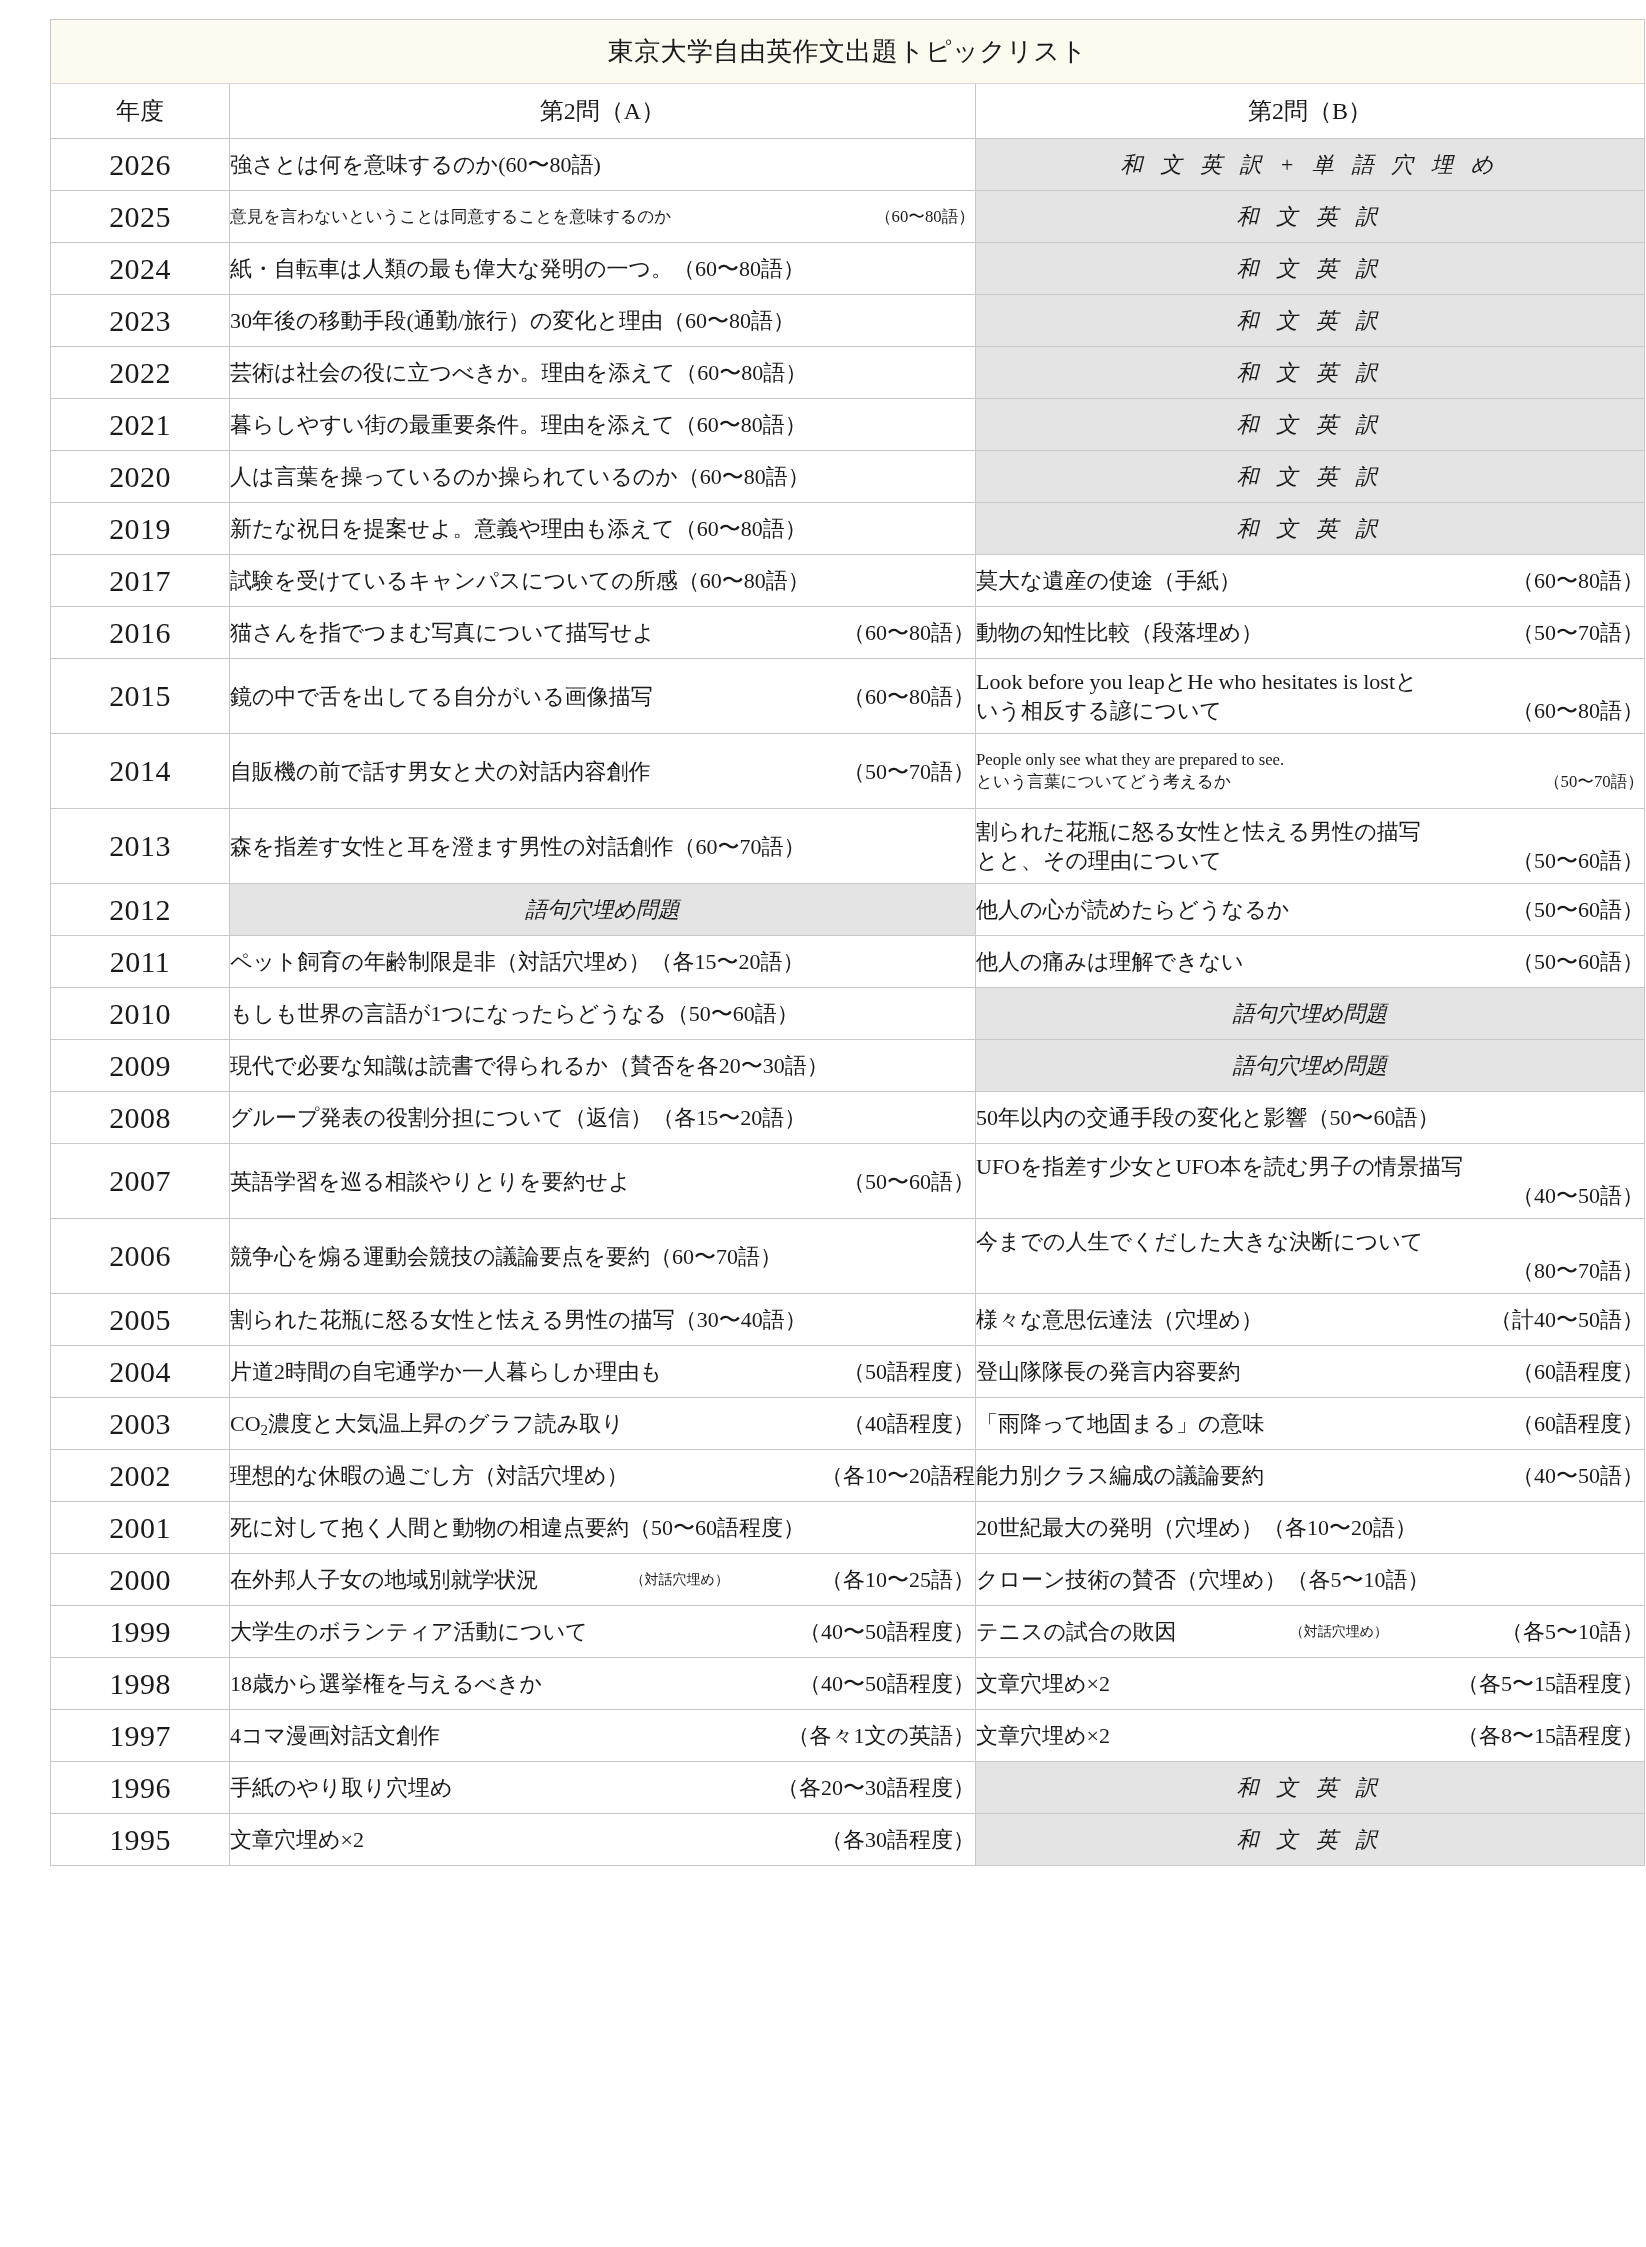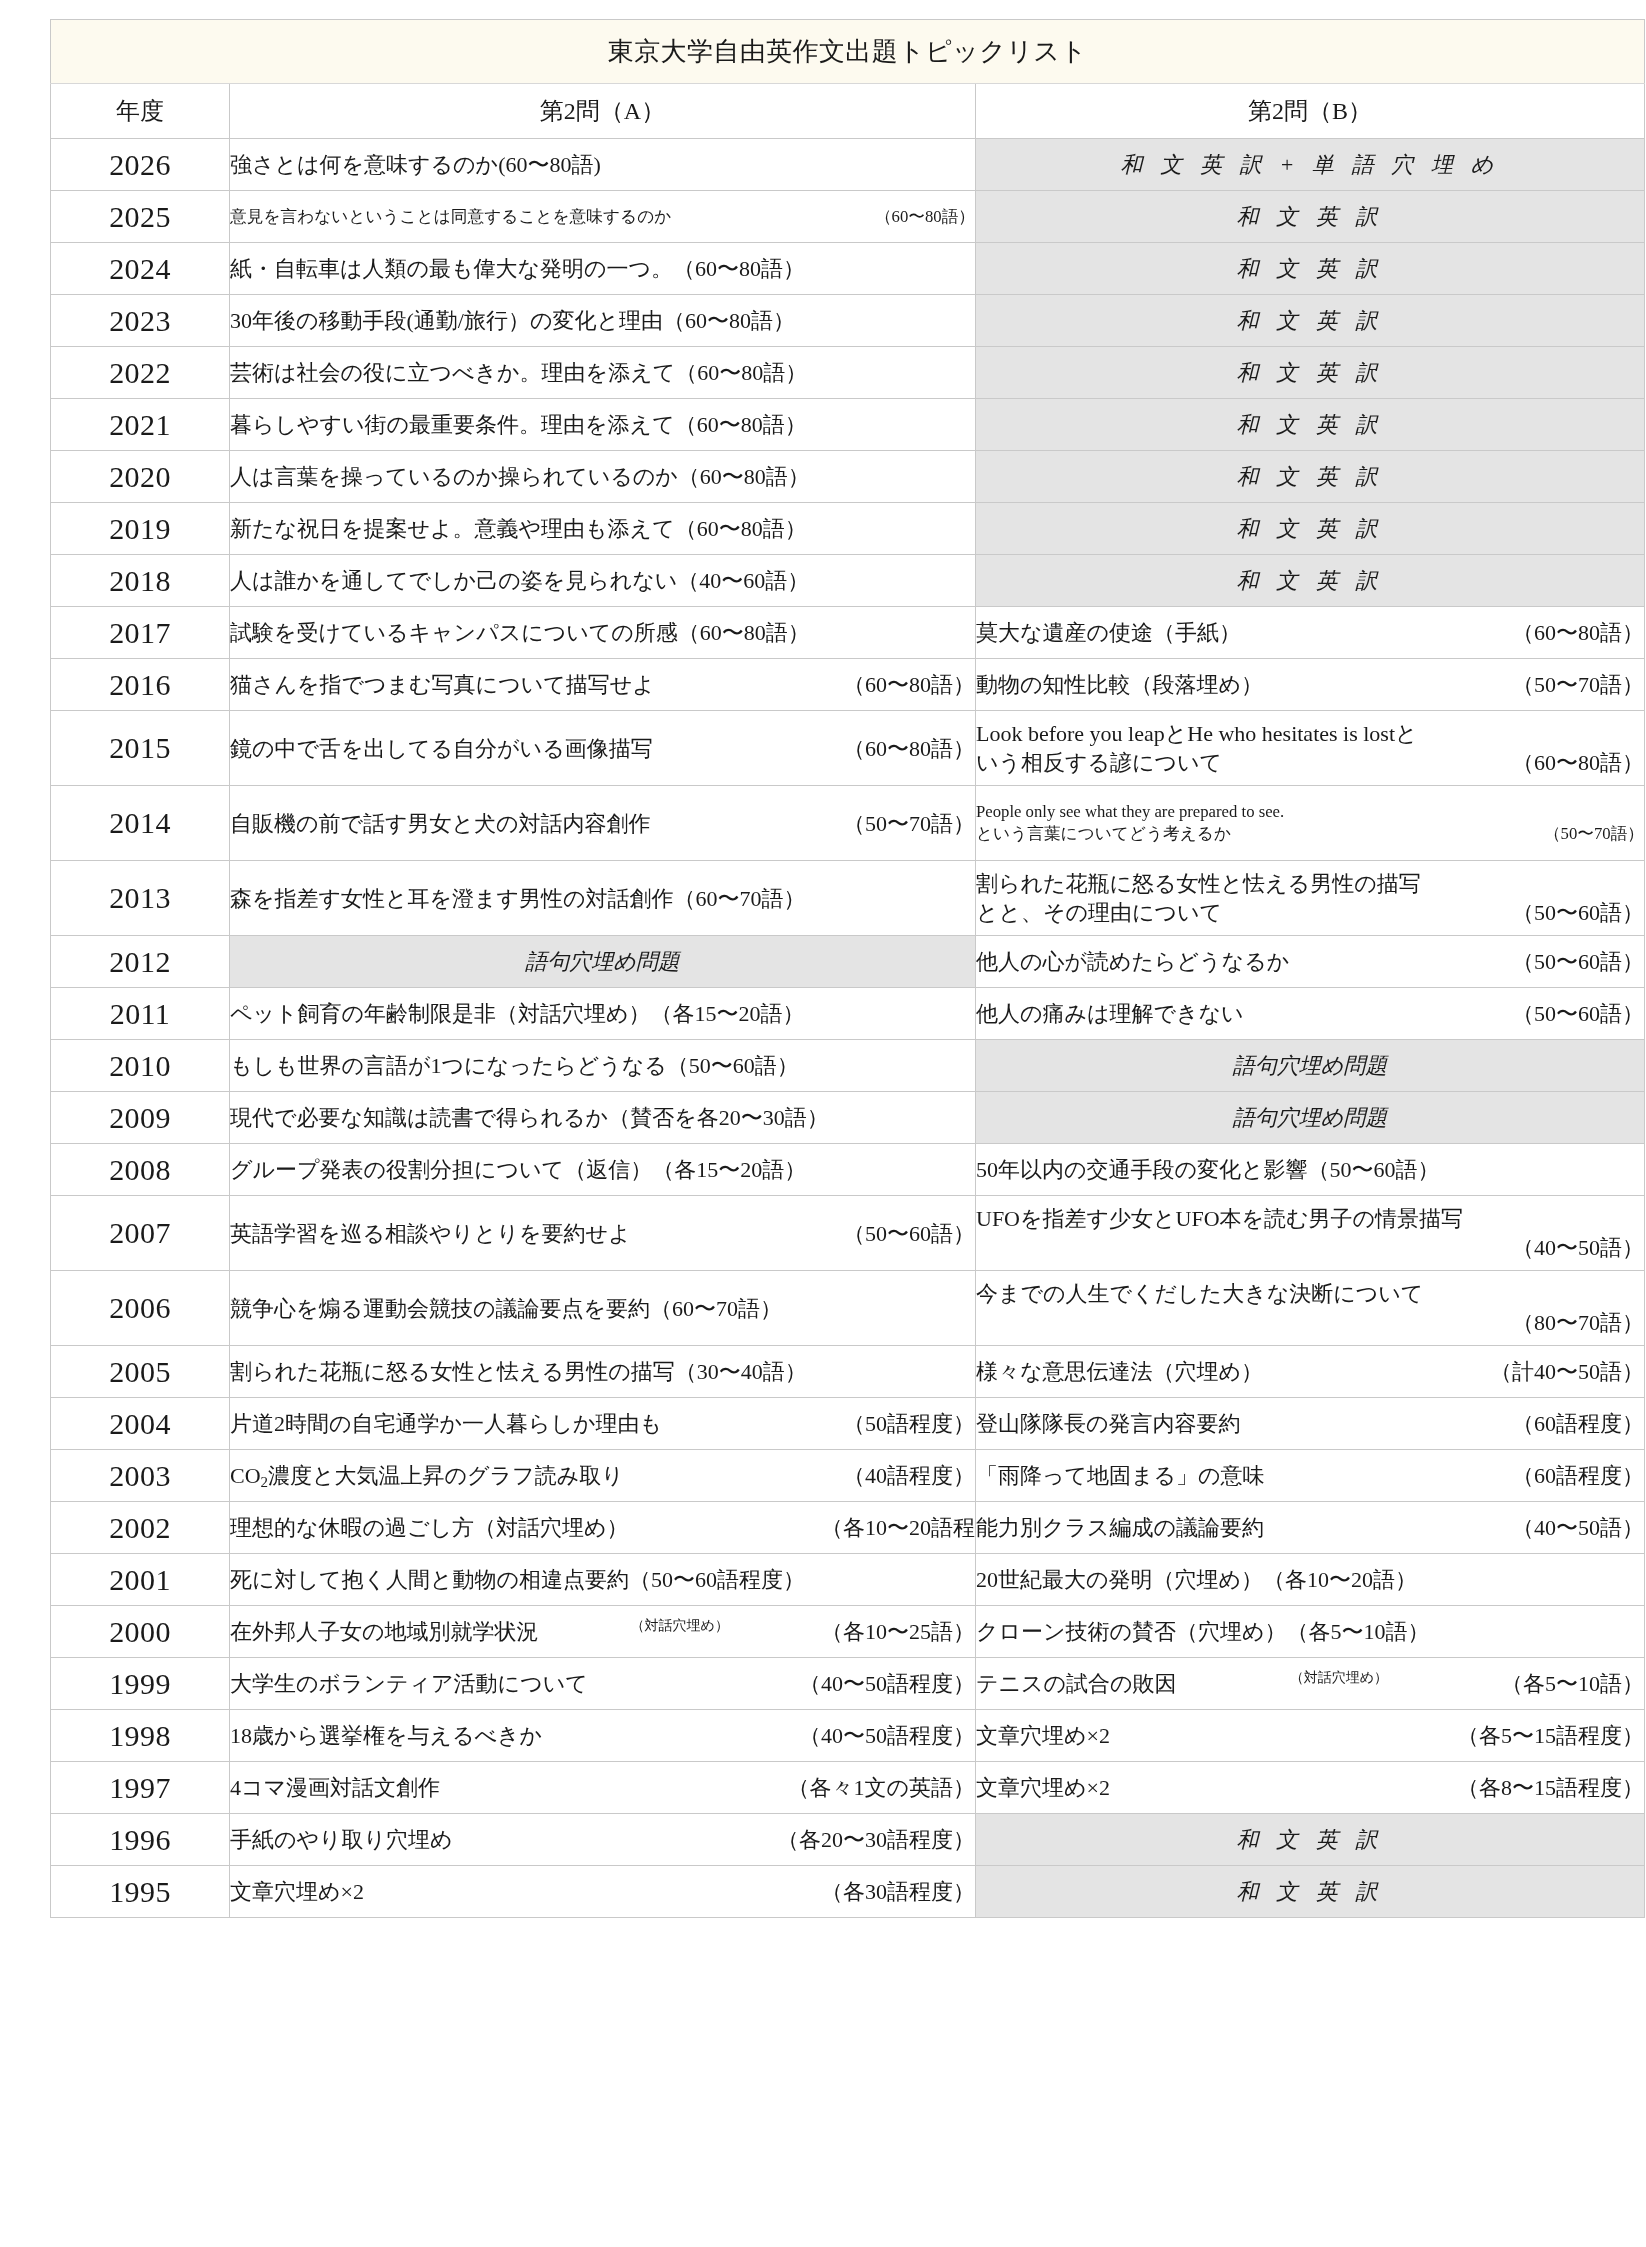--- a/index.html
+++ b/index.html
@@ -69,21 +69,21 @@
     line-height: 1.32;
     padding: 5.3px 10.5px;
   }
   td.cell .line {
     display: block;
     white-space: nowrap;
   }
   
   .lay-center  { text-align: center; font-style: italic; }
   .lay-left    { text-align: left; }
-  .lay-spread  { display: flex !important; justify-content: space-between; align-items: flex-start; white-space: nowrap; }
+  .lay-spread  { display: flex !important; justify-content: space-between; align-items: center; white-space: nowrap; }
 
   .txt  { display: inline-block; }
   .cnt  { display: inline-block; white-space: nowrap; }
 
   .small  { font-size: 16.7px; }
   .xsmall { font-size: 14px; }
 
   .shade { background: #e4e4e4 !important; }
 
   .wide-sp { letter-spacing: 6.1px; }
@@ -180,29 +180,20 @@
         <tr class="data-row">
           <td class="year h-2">2019</td>
           <td class="cell">
             <span class="line lay-left"><span class="txt">新たな祝日を提案せよ。意義や理由も添えて（60〜80語）</span></span>
           </td>
           <td class="cell shade">
             <span class="line lay-center wide-sp"><span class="txt">和 文 英 訳</span></span>
           </td>
         </tr>
         <tr class="data-row">
-          <td class="year h-2">2018</td>
-          <td class="cell">
-            <span class="line lay-left"><span class="txt">人は誰かを通してでしか己の姿を見られない（40〜60語）</span></span>
-          </td>
-          <td class="cell shade">
-            <span class="line lay-center wide-sp"><span class="txt">和 文 英 訳</span></span>
-          </td>
-        </tr>
-        <tr class="data-row">
           <td class="year h-2">2017</td>
           <td class="cell">
             <span class="line lay-left"><span class="txt">試験を受けているキャンパスについての所感（60〜80語）</span></span>
           </td>
           <td class="cell">
             <span class="line lay-spread">
               <span class="txt">莫大な遺産の使途（手紙）</span>
               <span class="cnt">（60〜80語）</span>
             </span>
           </td>

